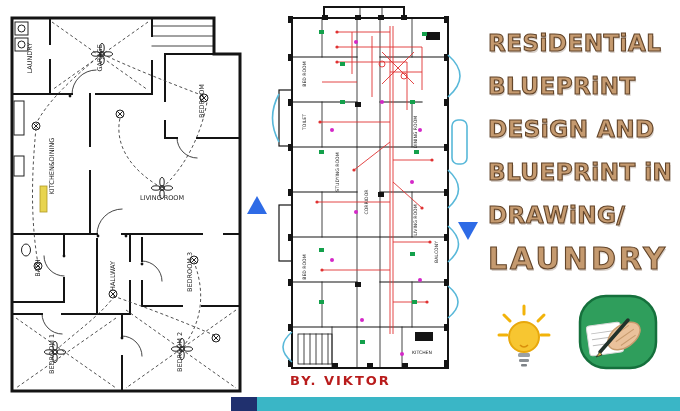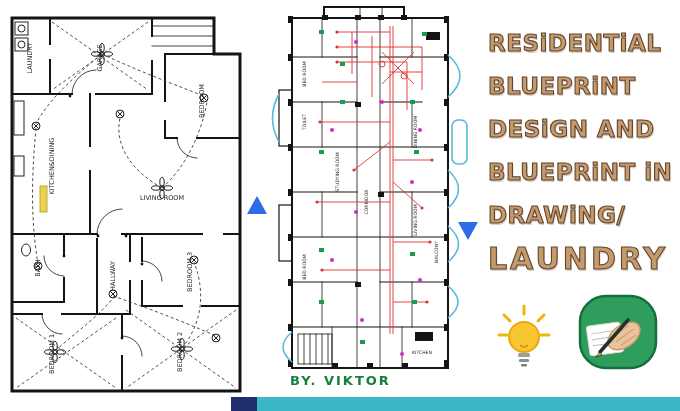--- a/index.html
+++ b/index.html
@@ -44,21 +44,21 @@
   }
   .arrow-down {
     position:absolute; left:458px; top:222px; width:0; height:0;
     border-left:10px solid transparent; border-right:10px solid transparent;
     border-top:18px solid var(--arrow_blue,#2e6be6);
   }
 
   
   .credit {
     position:absolute; left:290px; top:373px; font-family:"DejaVu Sans", sans-serif;
-    font-weight:bold; font-size:13px; letter-spacing:2px; color:#15803d;
+    font-weight:bold; font-size:13px; letter-spacing:2px; color:#b91c1c;
   }
 
   
   .footer-navy { position:absolute; left:231px; top:397px; width:26px; height:14px; background:var(--accent_navy,#20306e); }
   .footer-teal { position:absolute; left:257px; top:397px; width:423px; height:14px; background:var(--accent_teal,#3ab6c6); }
 </style>
 </head>
 <body>
 
 <div class="poster">

